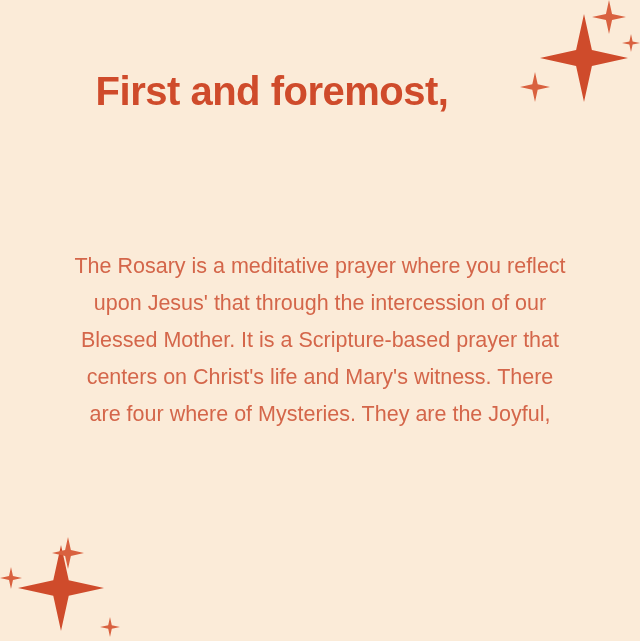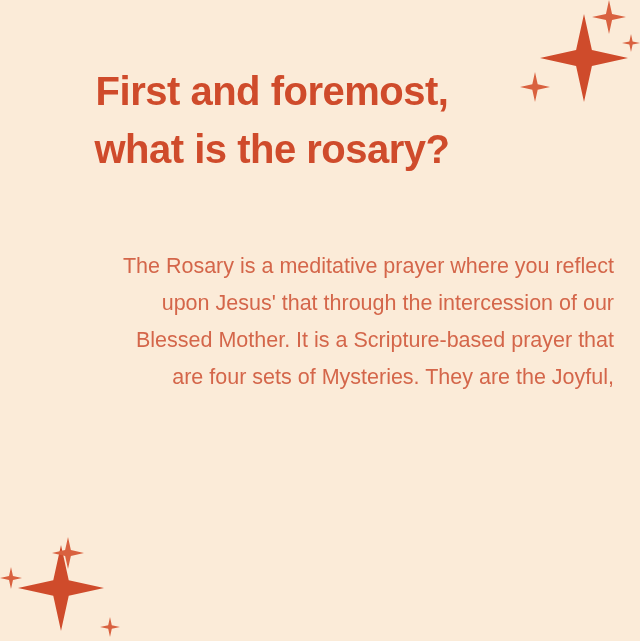--- a/index.html
+++ b/index.html
@@ -69,21 +69,21 @@
   .headline .line {
     display: block;
     white-space: nowrap;
   }
 
   .body-text {
     position: absolute;
     top: 248px;
     left: 26px;
     width: 588px;
-    text-align: right;
+    text-align: center;
     color: #d4664a;
     font-size: 21.5px;
     line-height: 37px;
     font-weight: 400;
   }
   .body-text .ln {
     display: block;
     white-space: nowrap;
   }
 </style>
@@ -94,28 +94,28 @@
 
   <div class="sparkle" id="sp-tr">
     <div class="star s1"></div>
     <div class="star s2 soft"></div>
     <div class="star s3 soft"></div>
     <div class="star s4 soft"></div>
   </div>
 
   <div class="headline">
     <span class="line">First and foremost,</span>
-    <span class="line">what is the rosary?</span>
   </div>
 
   <div class="body-text">
     <span class="ln">The Rosary is a meditative prayer where you reflect</span>
     <span class="ln">upon Jesus' that through the intercession of our</span>
     <span class="ln">Blessed Mother. It is a Scripture-based prayer that</span>
-    <span class="ln">are four sets of Mysteries. They are the Joyful,</span>
+    <span class="ln">centers on Christ's life and Mary's witness. There</span>
+    <span class="ln">are four where of Mysteries. They are the Joyful,</span>
   </div>
 
   <div class="sparkle" id="sp-bl">
     <div class="star s1"></div>
     <div class="star s2 soft"></div>
     <div class="star s3 soft"></div>
     <div class="star s4 soft"></div>
   </div>
 
 </div>

